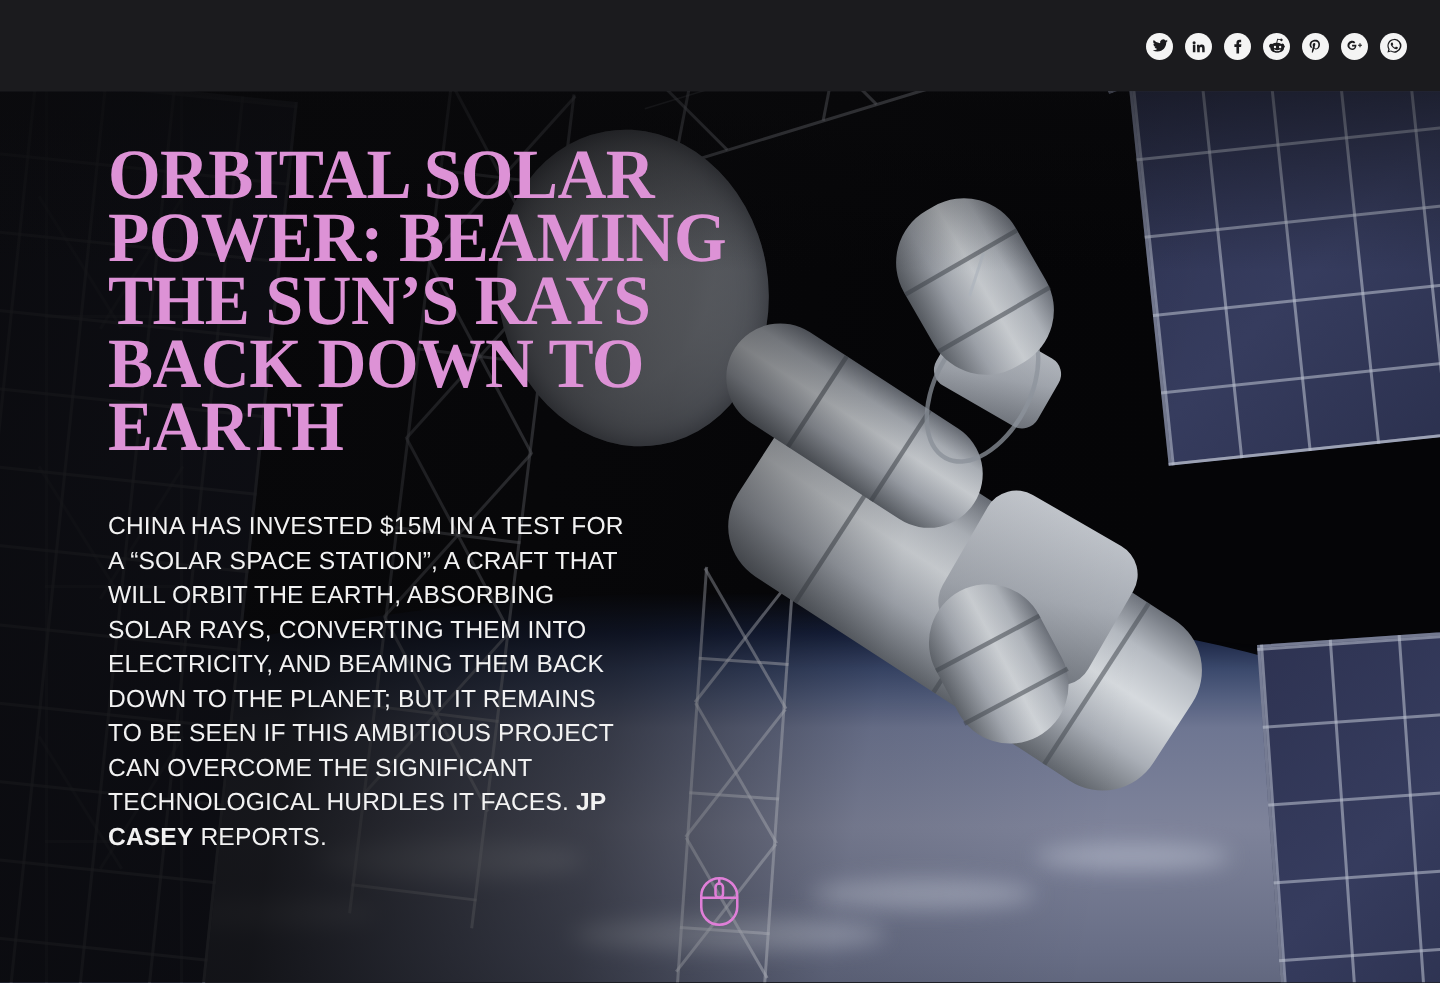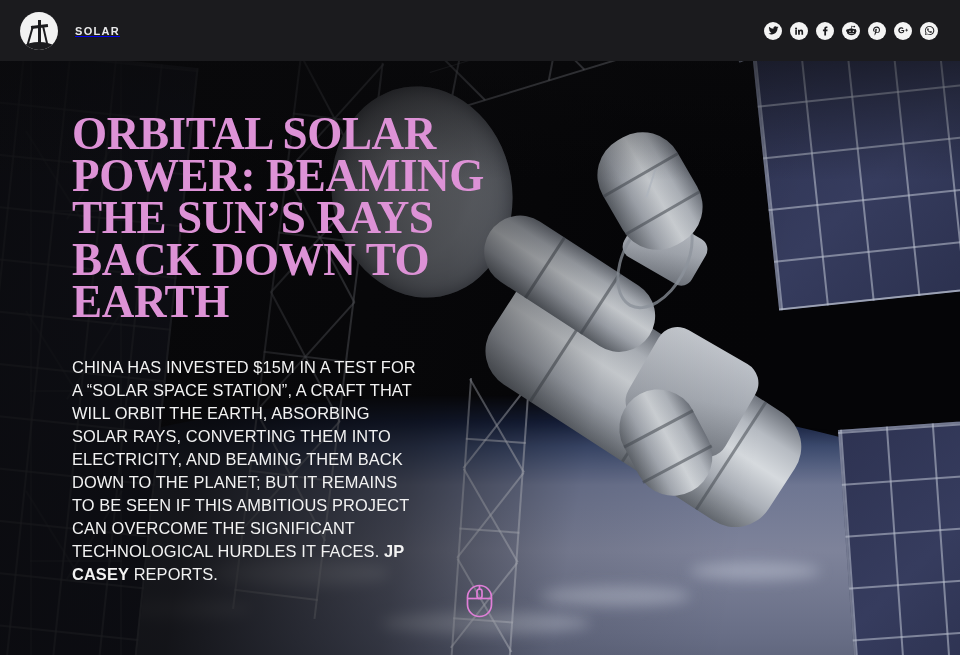--- a/index.html
+++ b/index.html
@@ -113,21 +113,21 @@
   }
   .social { margin-left:auto; padding-right:22px; display:flex; align-items:center; gap:8px; }
   .social-btn {
     width:18px; height:18px; border-radius:50%; background:#f4f4f4;
     display:flex; align-items:center; justify-content:center;
     color:#1b1b1e; flex:none; cursor:pointer;
   }
   .social-btn svg { display:block; }
 
   
-  .hero-content { position:absolute; left:72px; top:112px; width:430px; z-index:30; }
+  .hero-content { position:absolute; left:72px; top:96px; width:430px; z-index:30; }
   .headline {
     color:#dd92d6;
     font-family:"Liberation Serif", serif;
     font-weight:700;
     font-size:47px;
     line-height:42px;
     letter-spacing:-0.4px;
     text-transform:uppercase;
     transform:scaleX(0.96);
     transform-origin:left top;
@@ -258,30 +258,20 @@
       <div class="module-band" style="left:78px; top:0; width:3px; height:78px;"></div>
     </div>
 
     <div style="position:absolute; left:650px; top:168px; width:2px; height:30px; background:rgba(190,196,206,0.7); transform:rotate(18deg);"></div>
 
     <div class="scrim"></div>
     <div class="scrim-top"></div>
   </div>
 
   <header class="site-header">
-    <a class="brand" href="#">
-      <span class="brand-mark">
-        <span class="mast"></span>
-          <span class="arm"></span>
-        <span class="g1"></span>
-          <span class="g2"></span>
-        <span class="cut"></span>
-      </span>
-      <span class="brand-name">SOLAR</span>
-    </a>
 
     <nav class="social">
       <a class="social-btn" href="#" title="Twitter">
         <svg width="11" height="11" viewBox="0 0 24 24" fill="currentColor">
             <path d="M23 4.9a9 9 0 0 1-2.6.7 4.5 4.5 0 0 0 2-2.5 9 9 0 0 1-2.9 1.1 4.5 4.5 0 0 0-7.7 4.1A12.8 12.8 0 0 1 2.5 3.6a4.5 4.5 0 0 0 1.4 6 4.4 4.4 0 0 1-2-.6 4.5 4.5 0 0 0 3.6 4.4 4.5 4.5 0 0 1-2 .1 4.5 4.5 0 0 0 4.2 3.1A9 9 0 0 1 1 18.5a12.7 12.7 0 0 0 6.9 2c8.3 0 12.8-6.9 12.8-12.8v-.6A9 9 0 0 0 23 4.9z"></path>
           </svg>
       </a>
       <a class="social-btn" href="#" title="LinkedIn">
         <svg width="10" height="10" viewBox="0 0 24 24" fill="currentColor">
             <path d="M4.98 3.5a2.5 2.5 0 1 1 0 5 2.5 2.5 0 0 1 0-5zM3 9h4v12H3zM9.5 9h3.8v1.7h.05c.53-1 1.83-2.05 3.76-2.05 4.02 0 4.76 2.65 4.76 6.1V21h-4v-5.4c0-1.3-.02-2.96-1.8-2.96-1.8 0-2.08 1.4-2.08 2.86V21h-4z"></path>

